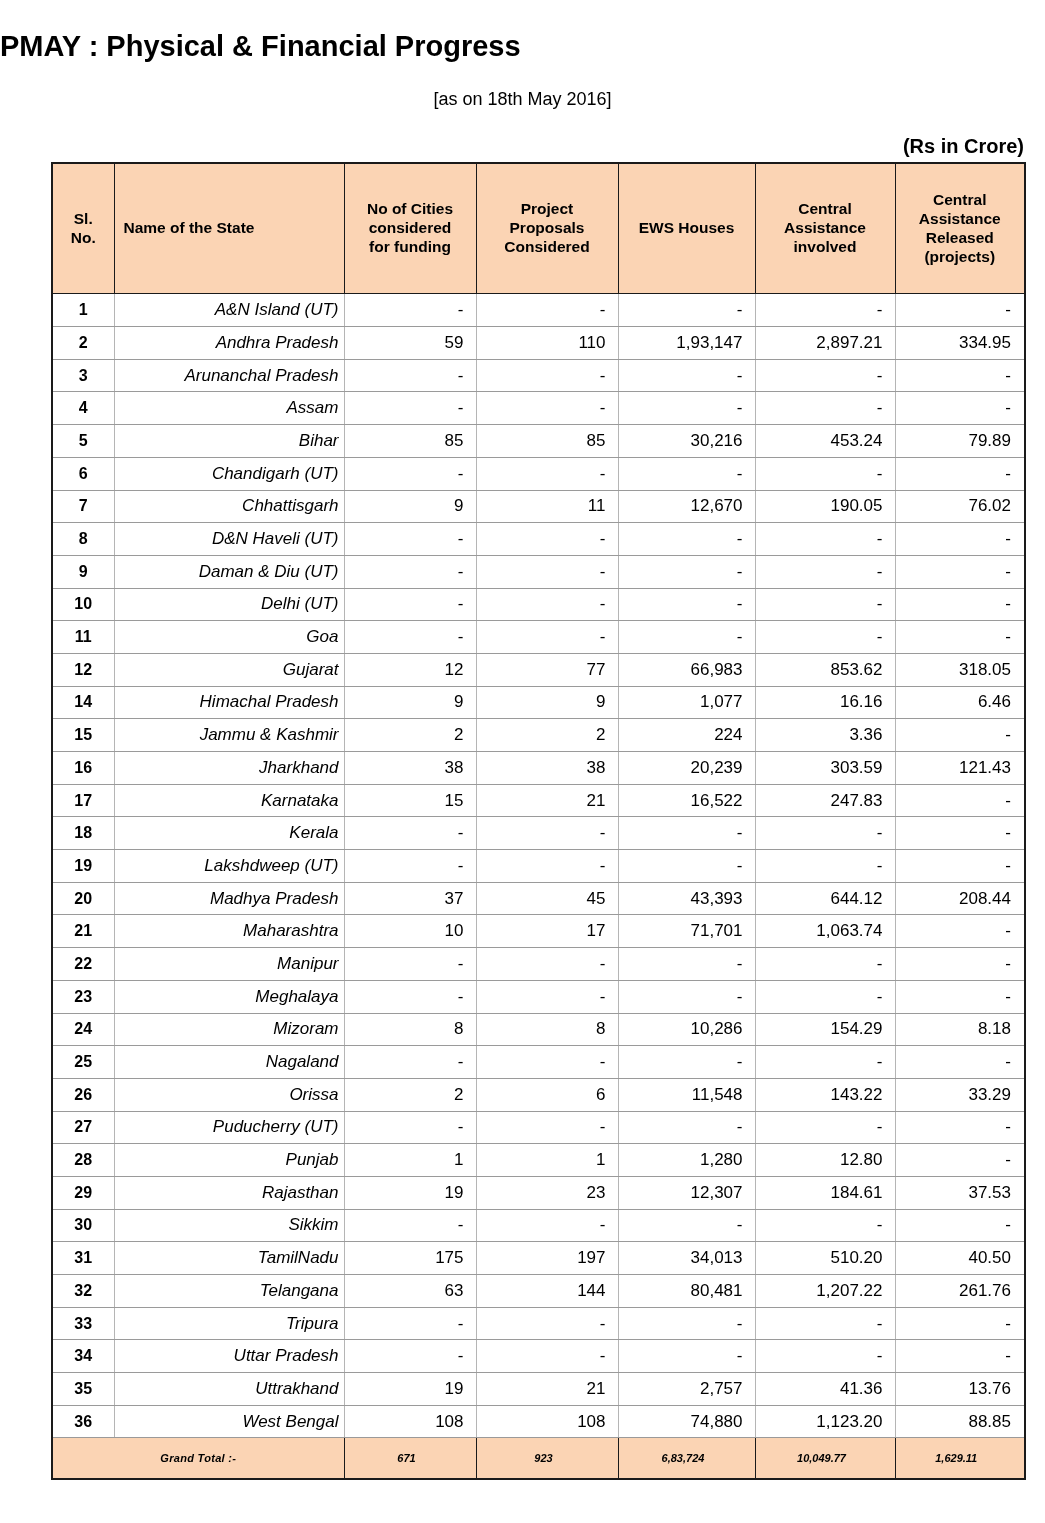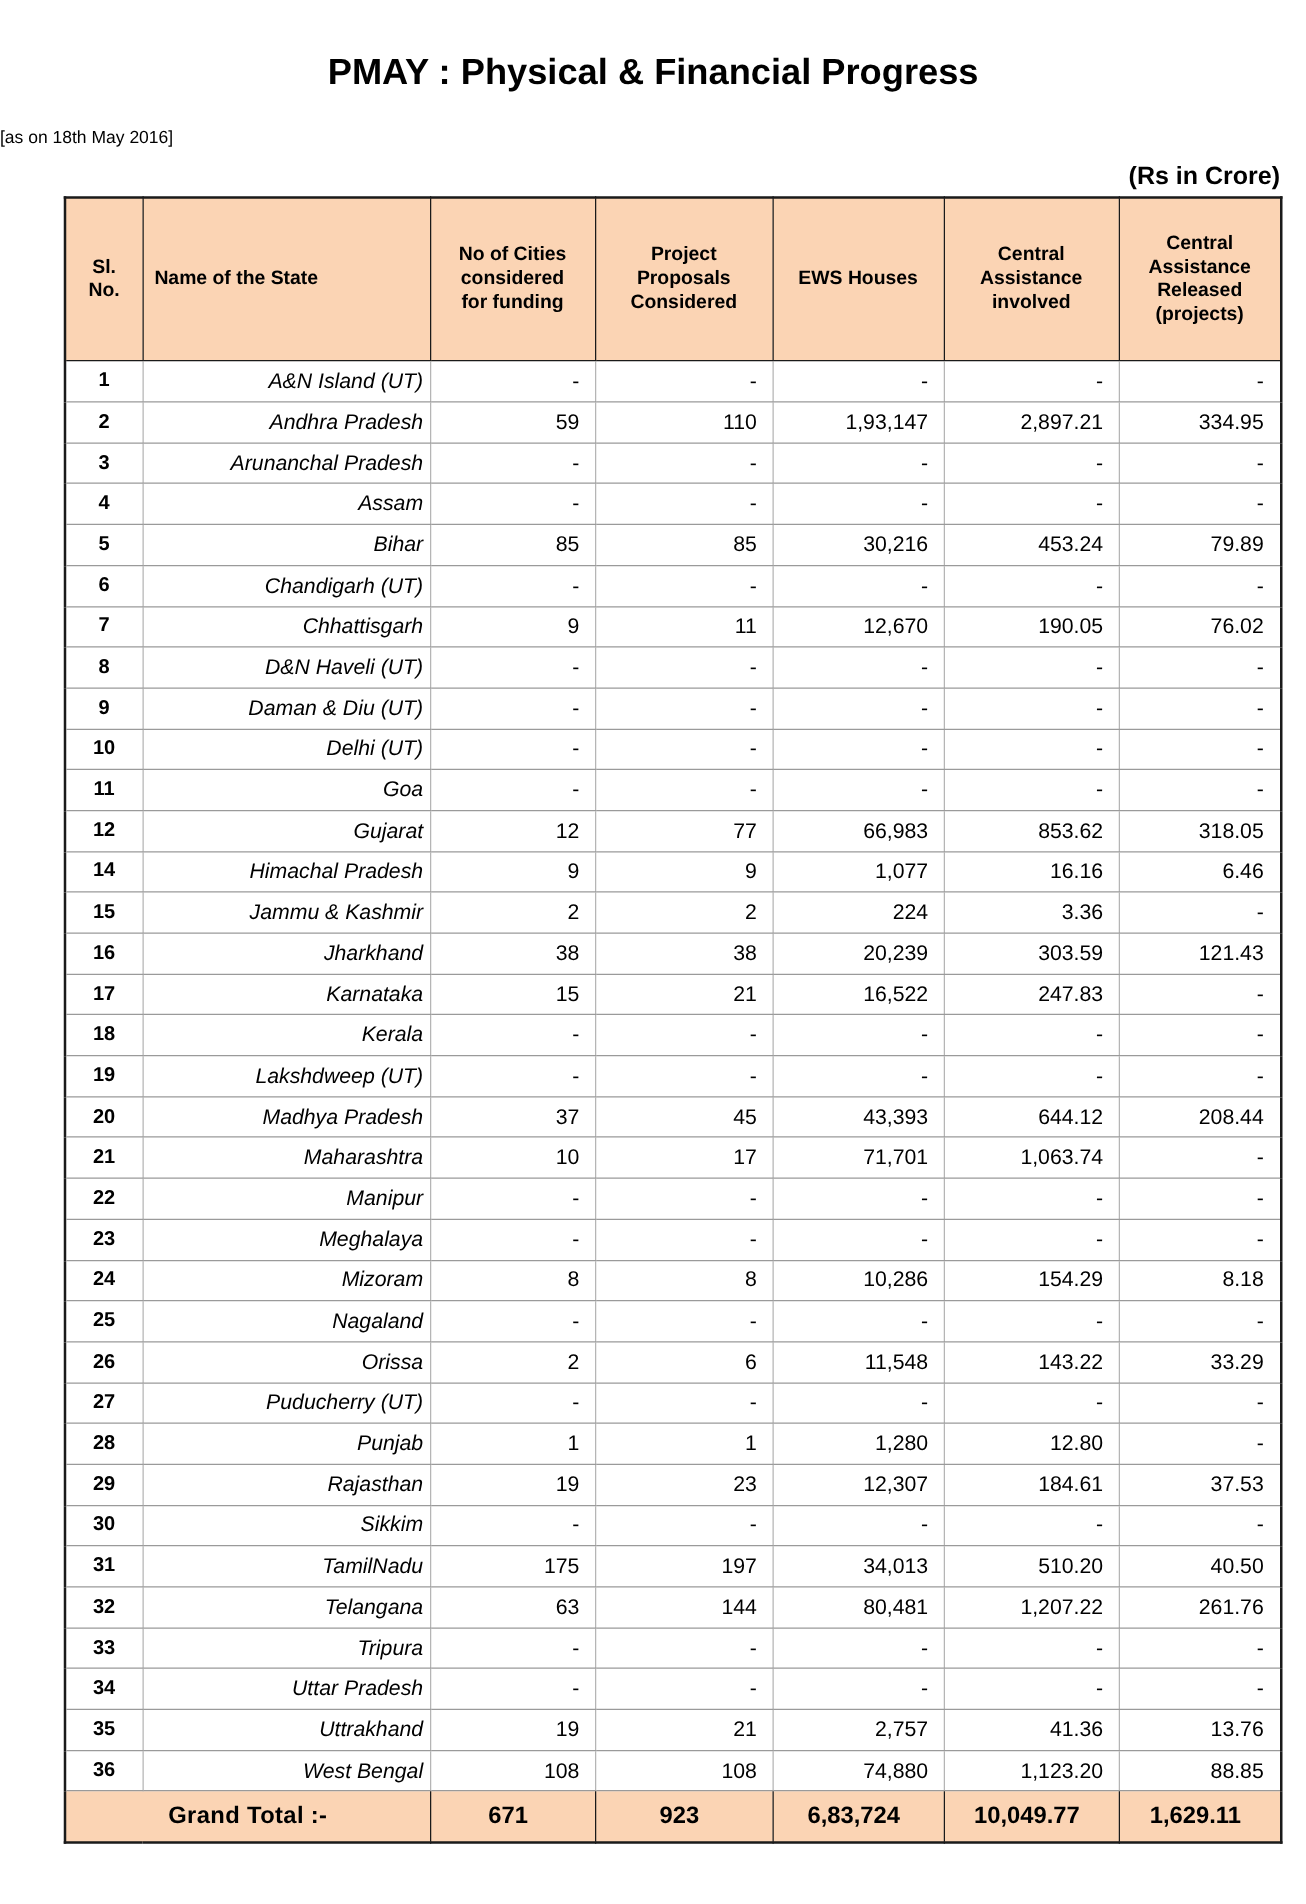--- a/index.html
+++ b/index.html
@@ -15,34 +15,33 @@
     color: #000000;
     overflow: hidden;
   }
   .page {
     position: relative;
     width: 1045px;
     height: 1523px;
     padding: 0;
   }
   .title {
-    text-align: center;
     font-size: 29px;
     font-weight: bold;
     letter-spacing: 0px;
-    margin: 12px;
+    margin: 0;
     padding-top: 31px;
     line-height: 1.1;
     color: #000;
   }
   .subtitle {
-    text-align: left;
-    font-size: 14px;
+    text-align: center;
+    font-size: 18px;
     font-weight: normal;
-    margin: 0;
+    margin: 12px;
     padding-top: 14px;
     color: #000;
   }
   .units {
     text-align: right;
     font-size: 20px;
     font-weight: bold;
     margin: 0;
     padding-top: 13px;
     padding-right: 21px;
@@ -112,26 +111,27 @@
   }
   tbody td.num.last {
     border-right: 2px solid #1a1a1a;
     padding-right: 13px;
   }
   tbody tr:first-child td { border-top: none; }
 
   tfoot td {
     background: #fbd4b4;
     border: 1.5px solid #1a1a1a;
-    font-size: 19px;
+    font-size: 11px;
     font-weight: bold;
     height: 41px;
     padding: 0 5px;
     vertical-align: middle;
     color: #000;
+    font-style: italic;
   }
   tfoot td.gt-label {
     text-align: center;
     letter-spacing: 0.3px;
   }
   tfoot td.gt-num {
     text-align: center;
     padding-right: 12px;
   }
 </style>

